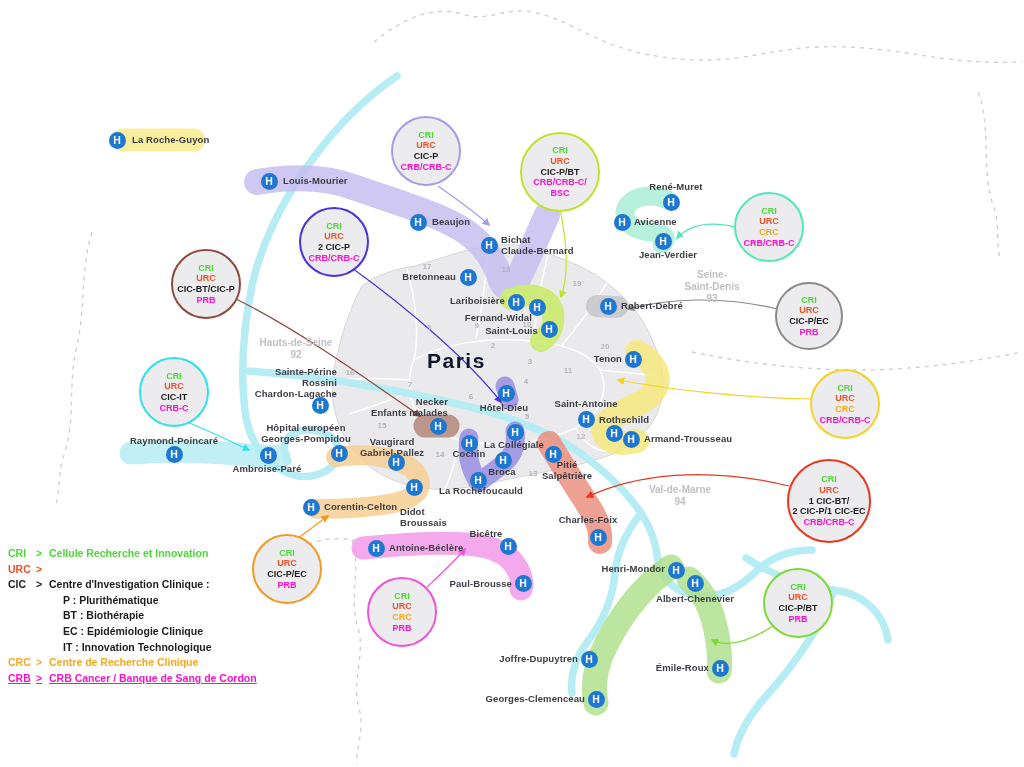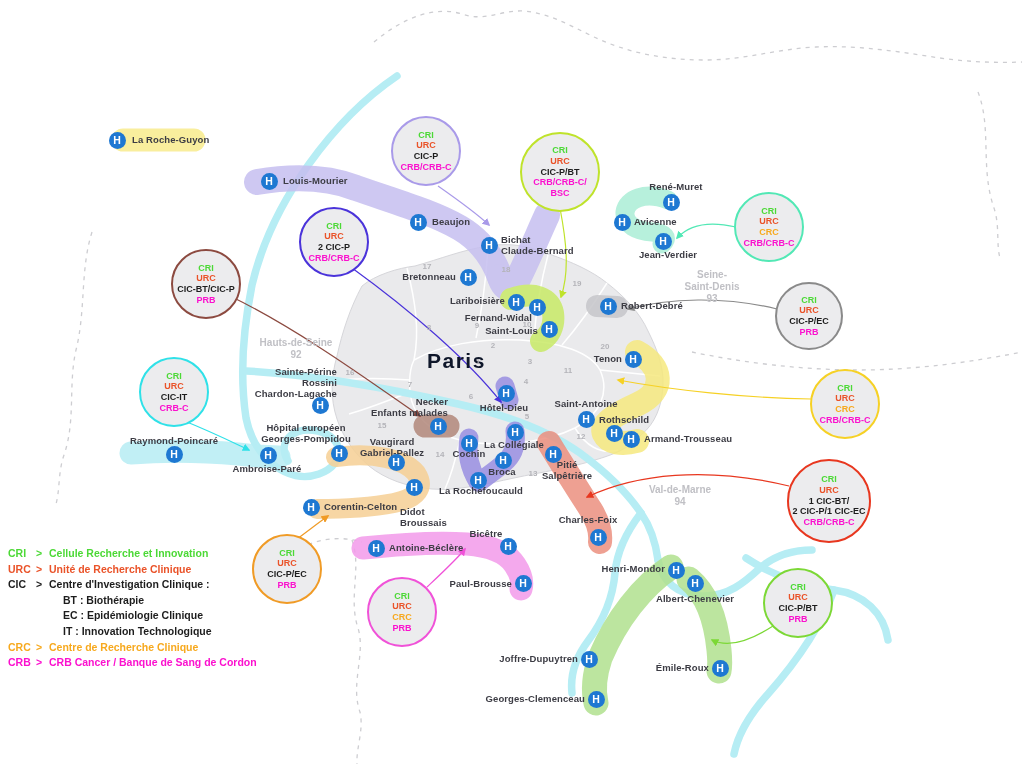--- a/index.html
+++ b/index.html
@@ -505,42 +505,40 @@
       <div class="lg-row" style="color: rgb(76, 217, 54);">
         <span class="lg-abbr">CRI</span>
         <span class="lg-sep">&gt;</span>
         <span class="lg-text">
           <div>Cellule Recherche et Innovation</div>
         </span>
       </div>
       <div class="lg-row" style="color: rgb(234, 83, 41);">
         <span class="lg-abbr">URC</span>
         <span class="lg-sep">&gt;</span>
-        <span class="lg-text">
-          <div>Unité de Recherche Clinique</div>
-        </span>
       </div>
       <div class="lg-row" style="color: rgb(29, 29, 29);">
         <span class="lg-abbr">CIC</span>
         <span class="lg-sep">&gt;</span>
         <span class="lg-text">
           <div>Centre d'Investigation Clinique :</div>
         </span>
       </div>
+      <div class="lg-sub"><span>P</span><span> : </span><span>Plurithématique</span></div>
       <div class="lg-sub"><span>BT</span><span> : </span><span>Biothérapie</span></div>
       <div class="lg-sub"><span>EC</span><span> : </span><span>Epidémiologie Clinique</span></div>
       <div class="lg-sub"><span>IT</span><span> : </span><span>Innovation Technologique</span></div>
       <div class="lg-row" style="color: rgb(247, 169, 30);">
         <span class="lg-abbr">CRC</span>
         <span class="lg-sep">&gt;</span>
         <span class="lg-text">
           <div>Centre de Recherche Clinique</div>
         </span>
       </div>
-      <div class="lg-row" style="color: rgb(251, 16, 206);">
+      <div class="lg-row" style="color: rgb(251, 16, 206); text-decoration: underline;">
         <span class="lg-abbr">CRB</span>
         <span class="lg-sep">&gt;</span>
         <span class="lg-text">
           <div>CRB Cancer / Banque de Sang de Cordon</div>
         </span>
       </div>
     </div>
 
 </div>
 

